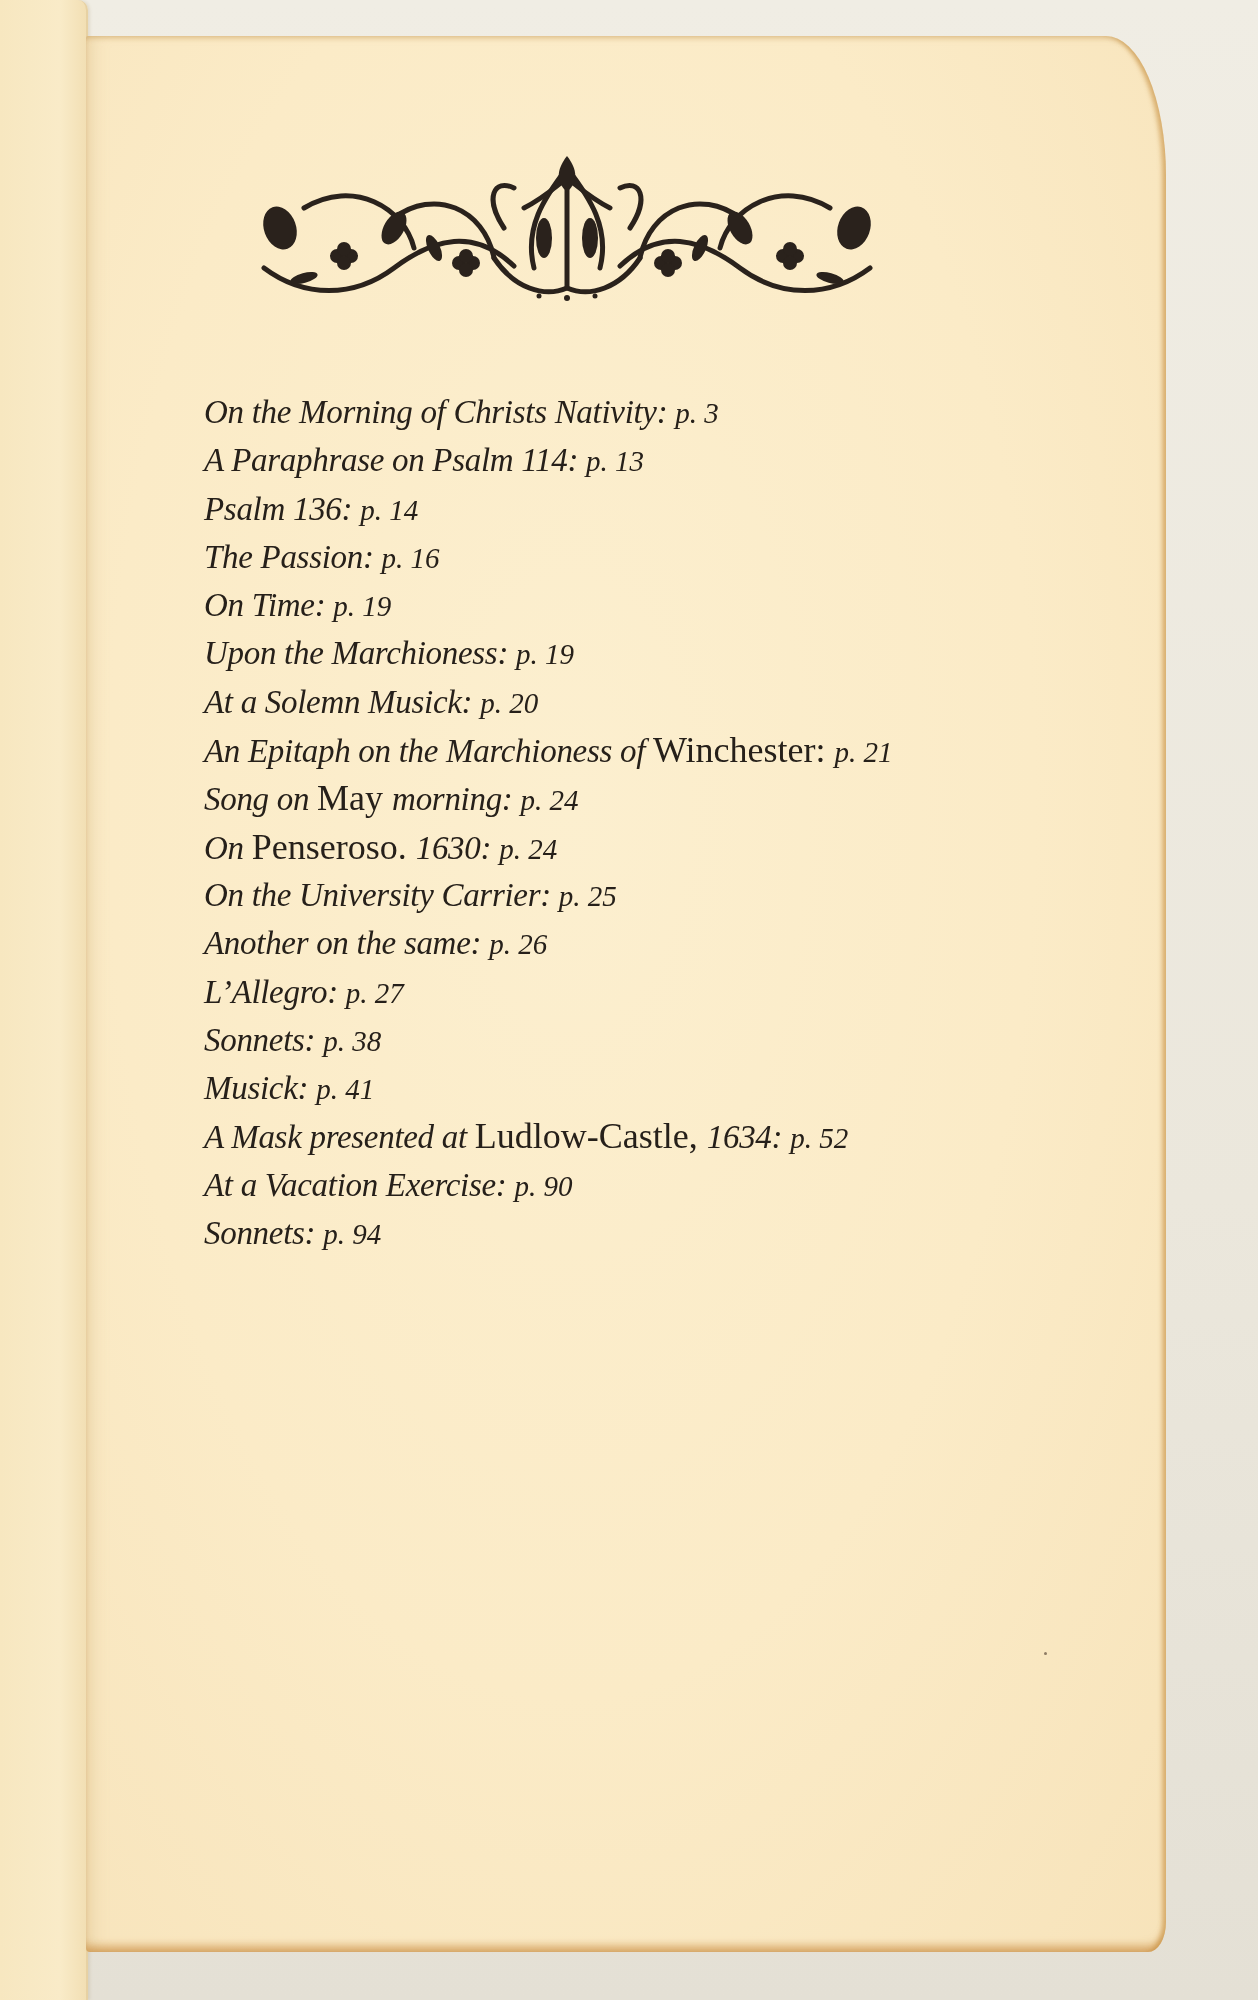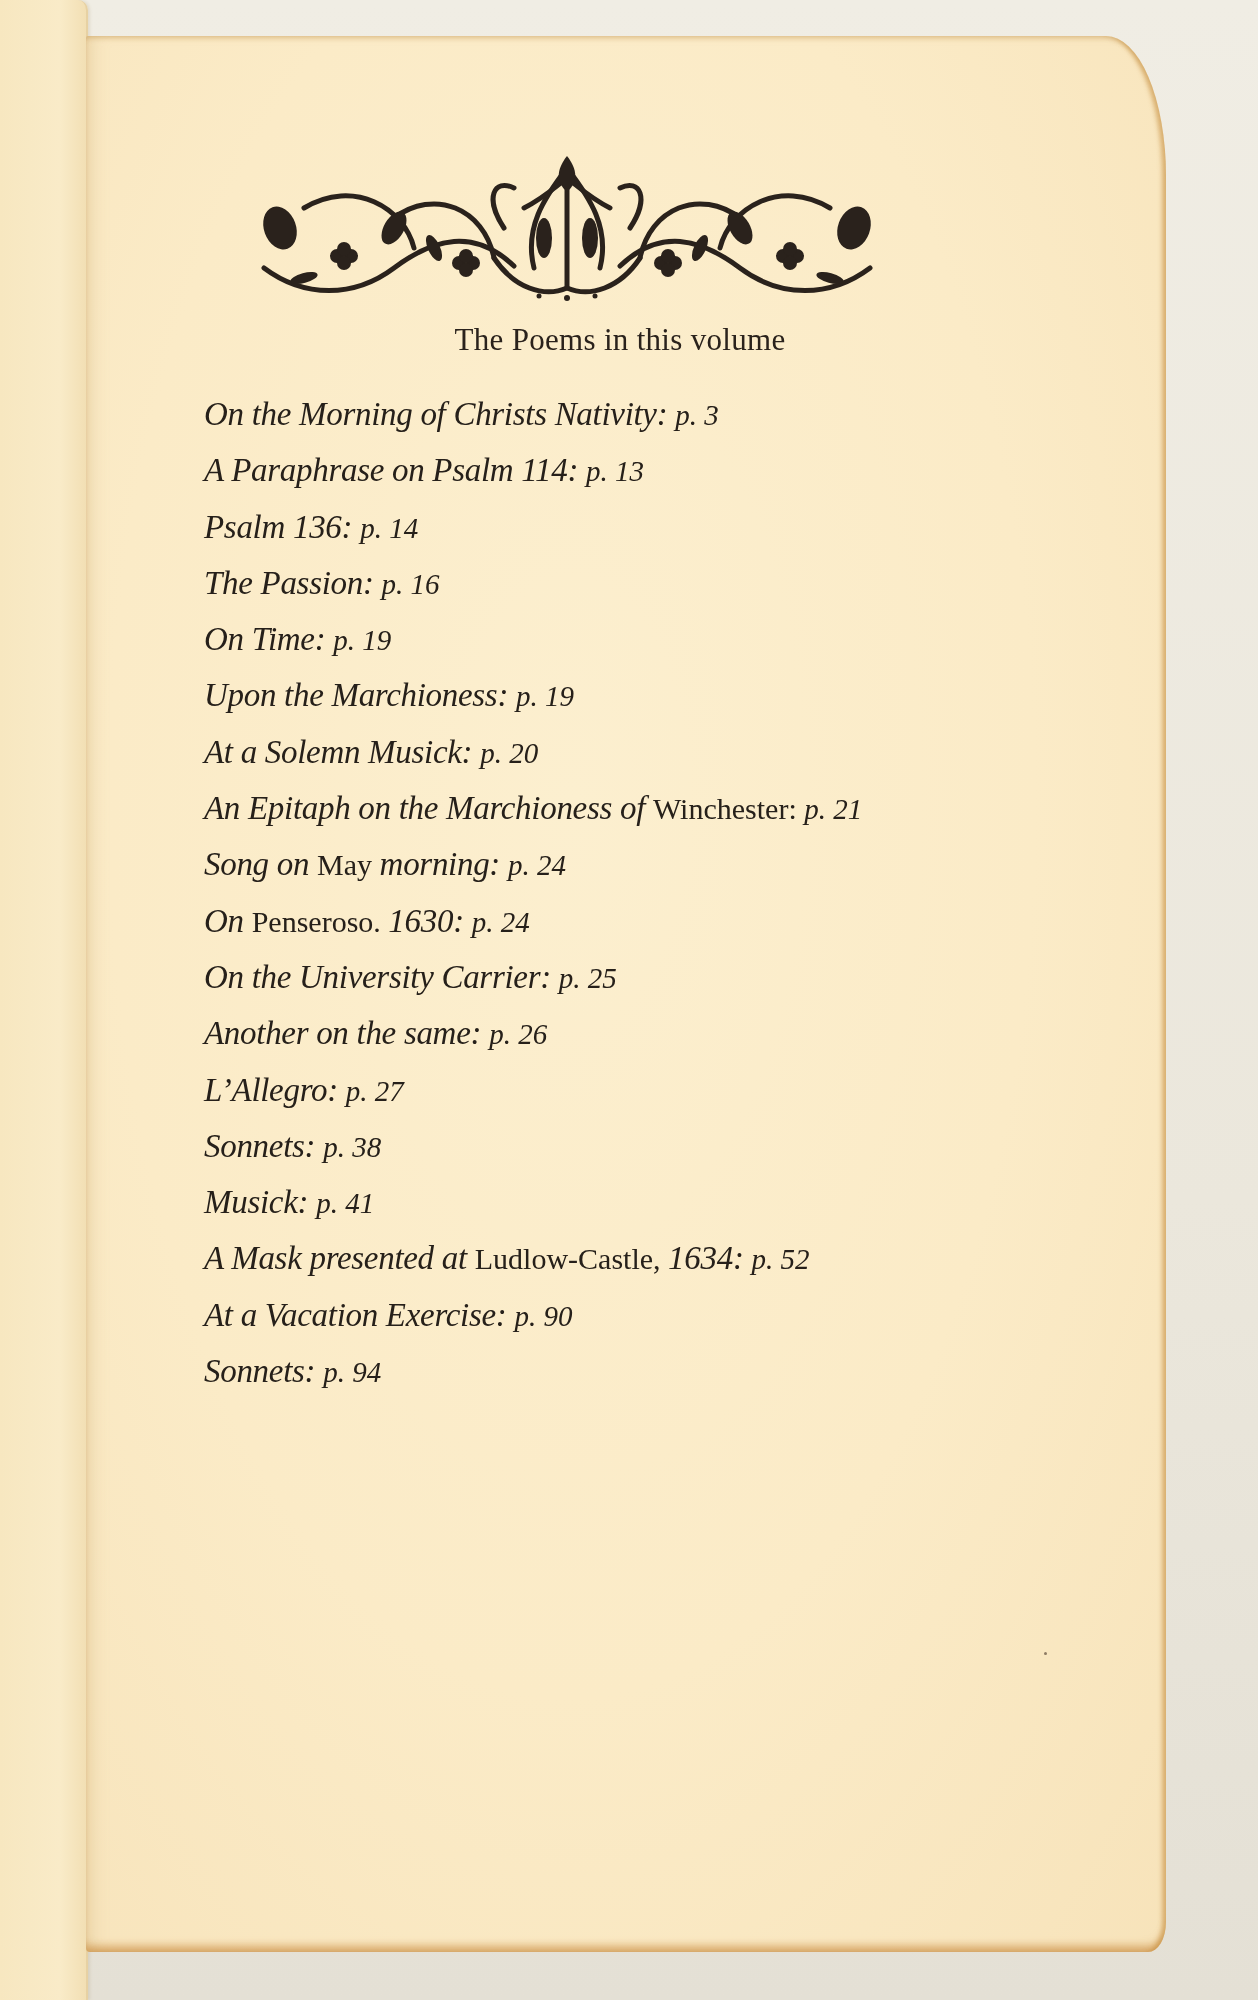--- a/index.html
+++ b/index.html
@@ -70,33 +70,32 @@
     .toc {
       position: absolute;
       left: 118px;
       top: 352px;
       list-style: none;
       margin: 0;
       padding: 0;
     }
     .toc li {
       height: 48.3px;
-      line-height: 36px;
+      line-height: 48px;
       font-size: 33px;
       color: #26201a;
       white-space: nowrap;
-      margin-top: 8px;
     }
     .toc li .it {
       font-style: italic;
       letter-spacing: -0.3px;
     }
     .toc li .rm {
       font-style: normal;
-      font-size: 30px;
+      font-size: 36px;
     }
     .toc li .pg {
       font-style: italic;
       font-size: 29px;
     }
     .speck {
       position: absolute;
       left: 958px;
       top: 1616px;
       width: 3px;
@@ -169,21 +168,20 @@
       <circle cx="323" cy="150" r="3"></circle>
       <circle cx="295" cy="148" r="2.5"></circle>
       <circle cx="351" cy="148" r="2.5"></circle>
       <ellipse cx="60" cy="130" rx="14" ry="5" transform="rotate(-15 60 130)"></ellipse>
       <ellipse cx="586" cy="130" rx="14" ry="5" transform="rotate(15 586 130)"></ellipse>
       <ellipse cx="190" cy="100" rx="6" ry="14" transform="rotate(-25 190 100)"></ellipse>
       <ellipse cx="456" cy="100" rx="6" ry="14" transform="rotate(25 456 100)"></ellipse>
     </g>
   </svg>
 
-  <div class="volume-title">The Poems in this volume</div>
 
   <ul class="toc" id="toc">
       <li><span class="it">On the Morning of Christs Nativity: </span><span class="pg">p. 3</span></li>
       <li><span class="it">A Paraphrase on Psalm 114: </span><span class="pg">p. 13</span></li>
       <li><span class="it">Psalm 136: </span><span class="pg">p. 14</span></li>
       <li><span class="it">The Passion: </span><span class="pg">p. 16</span></li>
       <li><span class="it">On Time: </span><span class="pg">p. 19</span></li>
       <li><span class="it">Upon the Marchioness: </span><span class="pg">p. 19</span></li>
       <li><span class="it">At a Solemn Musick: </span><span class="pg">p. 20</span></li>
       <li><span class="it">An Epitaph on the Marchioness of </span><span class="rm">Winchester: </span><span class="pg">p. 21</span></li>

